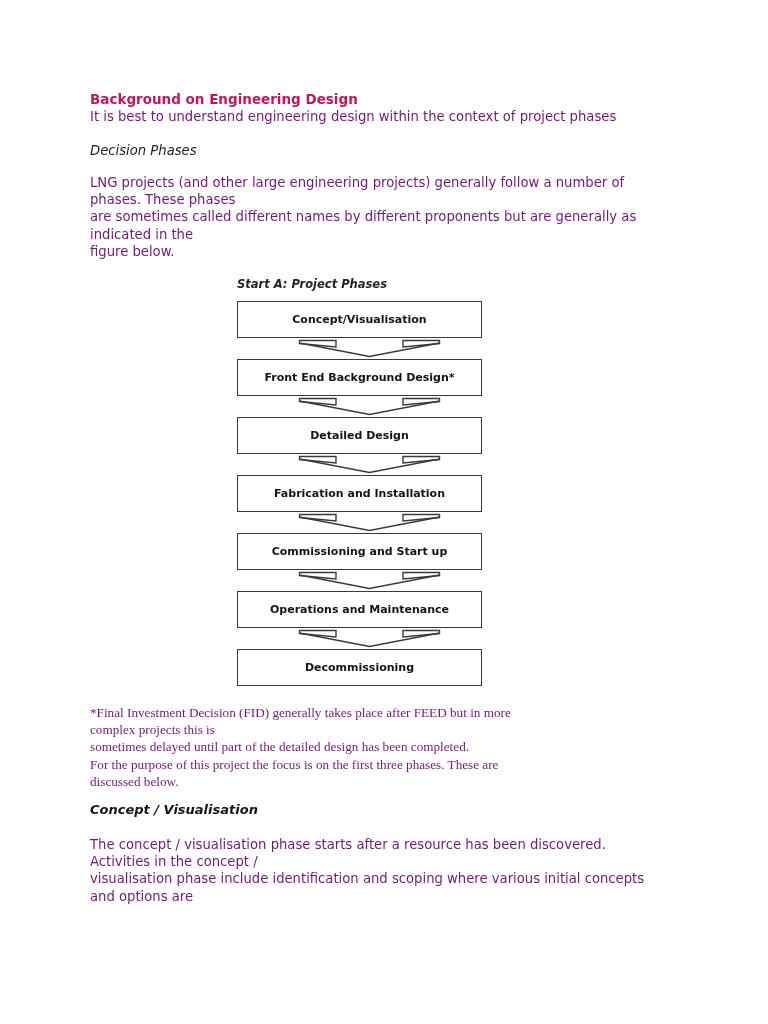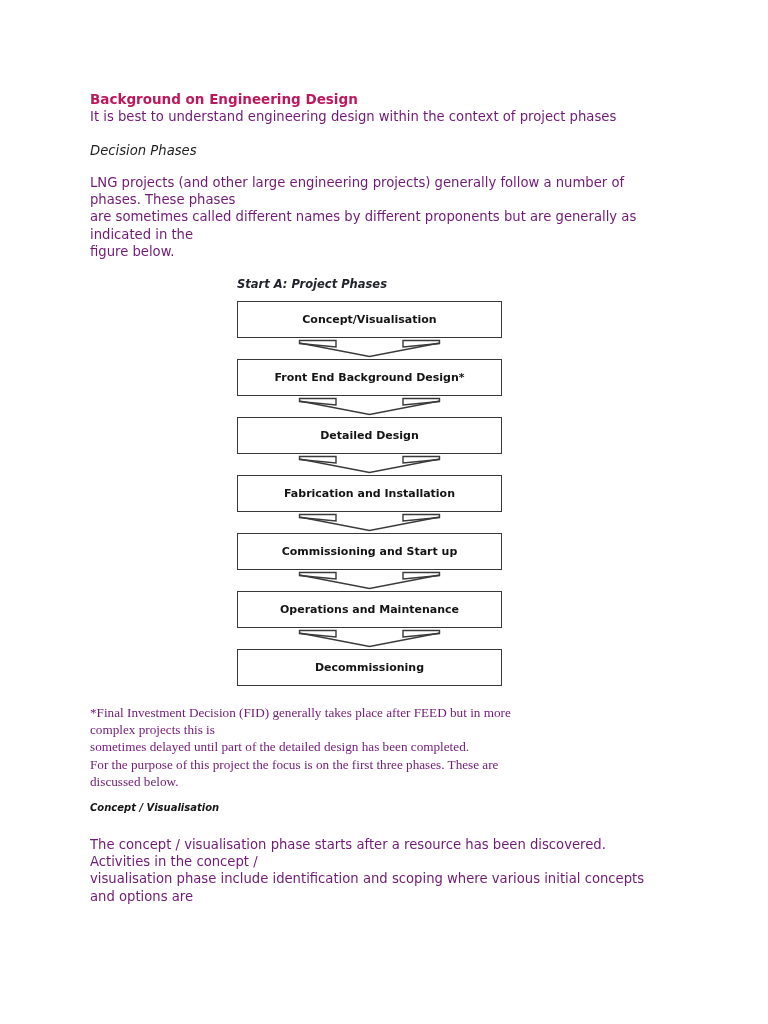--- a/index.html
+++ b/index.html
@@ -32,37 +32,37 @@
   .figure-caption {
     left: 237px; top: 277px;
     font-size: 11.5px; font-weight: bold; font-style: italic;
     color: #20242c;
   }
   .phase-diagram {
     left: 237px; top: 301px; width: 265px;
   }
   .pbox {
     box-sizing: border-box;
-    width: 265px; height: 37px;
+    width: 245px; height: 37px;
     border: 1.5px solid #383838;
     background: #ffffff;
     display: flex; align-items: center; justify-content: center;
     font-size: 11px; font-weight: bold;
     color: #141414;
     text-align: center;
   }
   .connector {
     display: block;
     width: 143px; height: 21px;
     margin: 0 auto;
   }
   .para-fid { left: 90px; top: 704px; width: 640px; font-family: Liberation Serif, serif; }
   .sec2-heading {
     left: 90px; top: 802px;
-    font-size: 10px; font-weight: bold; font-style: italic;
+    font-size: 13px; font-weight: bold; font-style: italic;
     color: #151515;
   }
   .para-concept { left: 90px; top: 836px; width: 650px; }
 </style>
 </head>
 <body>
 
 <div>
 
   <div class="abs doc-title">Background on Engineering Design</div>

